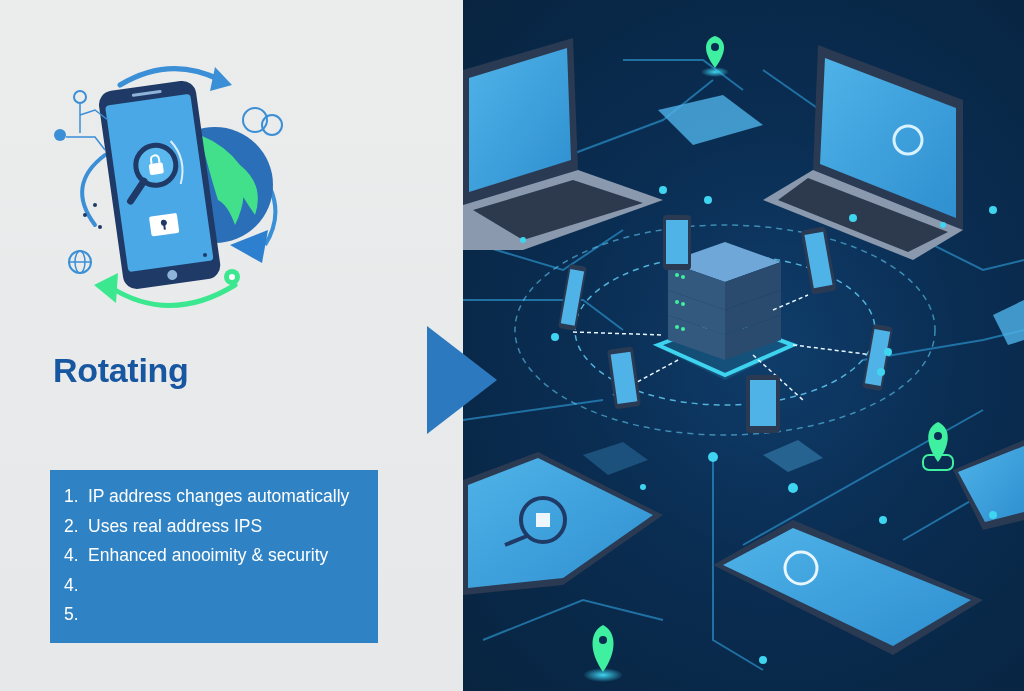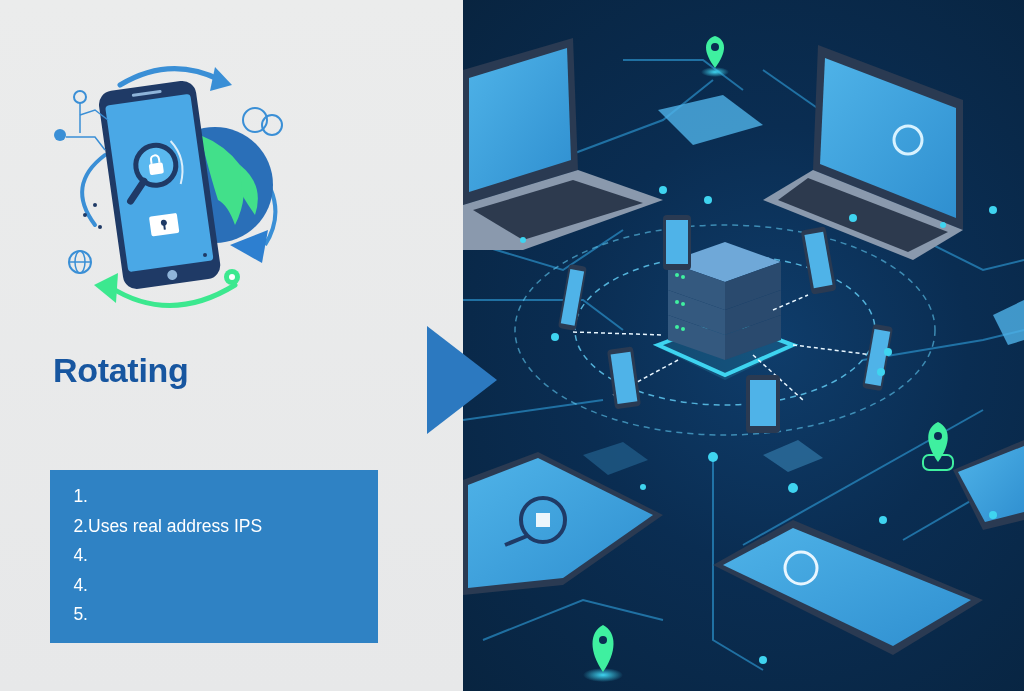--- a/index.html
+++ b/index.html
@@ -1,19 +1,19 @@
 <!DOCTYPE html>
 <html><head>
 <meta charset="utf-8">
 <style>
   * { margin: 0; padding: 0; box-sizing: border-box; }
   html, body { width: 1024px; height: 691px; overflow: hidden; }
   body { font-family: "Liberation Sans", sans-serif; background: #e9eaeb; position: relative; }
 
-  .left-panel { position: absolute; left: 0; top: 0; width: 463px; height: 691px; background: linear-gradient(180deg, #ebecec 0%, #e7e8e9 100%); text-align: right; }
+  .left-panel { position: absolute; left: 0; top: 0; width: 463px; height: 691px; background: linear-gradient(180deg, #ebecec 0%, #e7e8e9 100%); }
   .right-panel { position: absolute; left: 463px; top: 0; width: 561px; height: 691px; background: radial-gradient(ellipse at 55% 50%, #0f3d6b 0%, #0a2d52 45%, #082440 100%); overflow: hidden; }
 
   .hero-illustration { position: absolute; left: 50px; top: 55px; width: 250px; height: 270px; }
 
   .title { position: absolute; left: 53px; top: 350px; color: #1756a0; font-weight: bold; font-size: 34px; line-height: 40px; letter-spacing: -0.3px; }
   .title div { white-space: nowrap; }
 
   .feature-box { position: absolute; left: 50px; top: 470px; width: 328px; height: 173px; background: #2f82c4; padding: 12px 0 0 14px; }
   .feature-item { color: #ffffff; font-size: 17.5px; line-height: 29.5px; white-space: nowrap; display: flex; }
   .feature-item .num { width: 24px; display: inline-block; }
@@ -99,27 +99,29 @@
     </svg>
   </div>
 
   <div class="title">
     <div>Rotating</div>
   </div>
 
   <div class="feature-box">
     <div class="feature-item">
       <span class="num">1.</span>
+      <span>IP address changes automatically</span>
     </div>
     <div class="feature-item">
       <span class="num">2.</span>
       <span>Uses real address IPS</span>
     </div>
     <div class="feature-item">
       <span class="num">4.</span>
+      <span>Enhanced anooimity &amp; security</span>
     </div>
     <div class="feature-item">
       <span class="num">4.</span>
     </div>
     <div class="feature-item">
       <span class="num">5.</span>
     </div>
   </div>
 </div>
 

